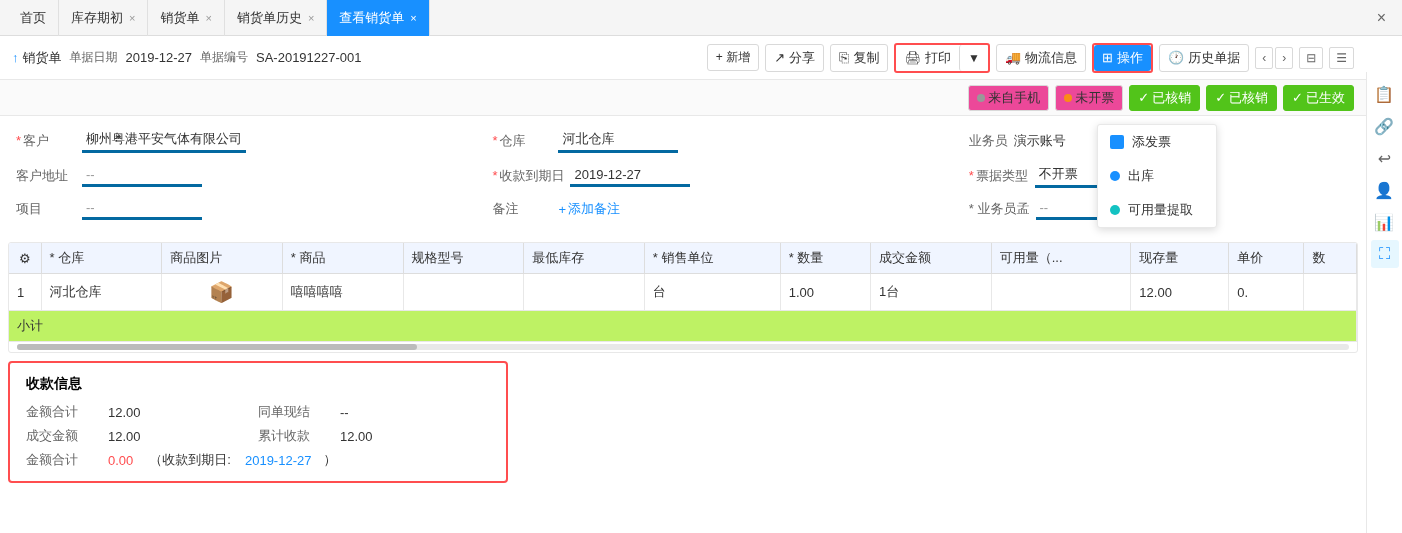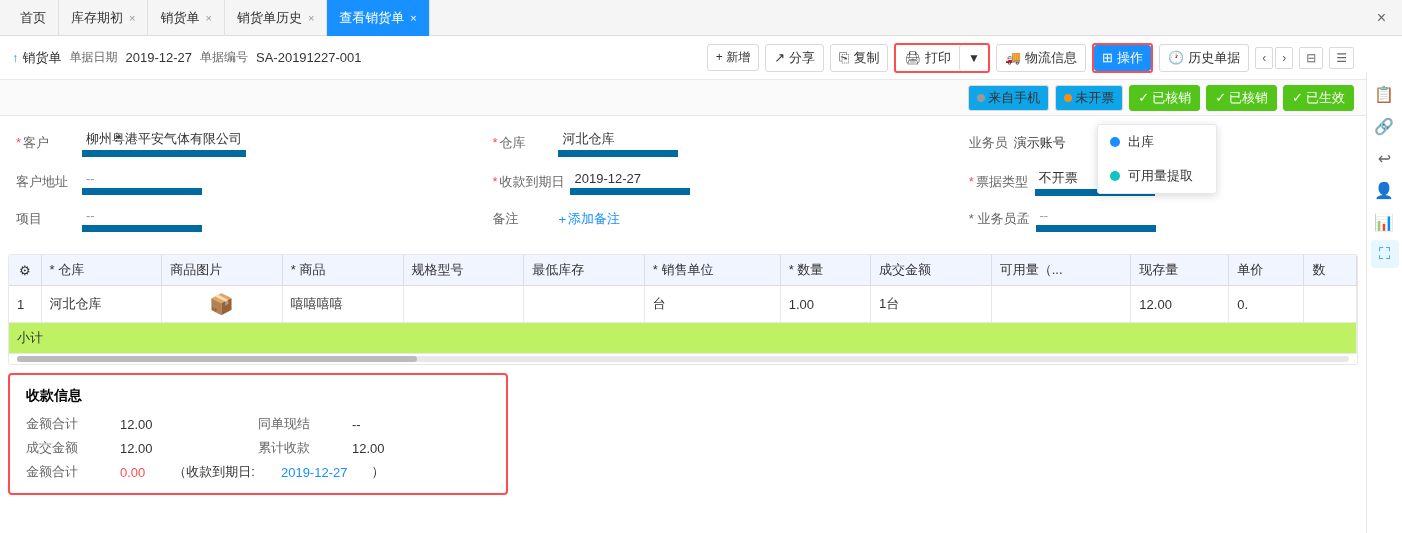--- a/index.html
+++ b/index.html
@@ -50,36 +50,36 @@
     .nav-arrows { display: flex; gap: 2px; }
     .nav-arrow { padding: 3px 6px; border: 1px solid #d9d9d9; background: #fff; cursor: pointer; border-radius: 2px; color: #666; font-size: 12px; }
 
     
     .toolbar2 {
       display: flex; align-items: center; background: #fafafa; border-bottom: 1px solid #e8e8e8;
       padding: 5px 12px; height: 36px; gap: 6px; justify-content: flex-end;
     }
     .btn-sm {
       display: flex; align-items: center; gap: 3px; padding: 3px 8px; border: 1px solid #d9d9d9;
-      background: #0ea5e9; border-radius: 3px; cursor: pointer; font-size: 12px; color: #333;
+      background: #ec4899; border-radius: 3px; cursor: pointer; font-size: 12px; color: #333;
     }
     .btn-sm .dot { width: 8px; height: 8px; border-radius: 50%; display: inline-block; }
     .dot-gray { background: #999; }
     .dot-orange { background: #fa8c16; }
     .btn-check { background: #52c41a; color: #fff; border-color: #52c41a; }
     .btn-already-cancel { background: #52c41a; color: #fff; border-color: #52c41a; }
     .btn-already-effect { background: #52c41a; color: #fff; border-color: #52c41a; }
 
     
     .form-area { padding: 12px 16px; display: flex; flex-direction: column; gap: 0; }
     .form-row { display: flex; align-items: center; gap: 0; margin-bottom: 10px; }
     .form-field { display: flex; align-items: center; gap: 6px; flex: 1; }
     .form-label { color: #666; white-space: nowrap; min-width: 60px; }
     .required { color: #ff4d4f; margin-right: 2px; }
-    .form-value { color: #333; border-bottom: 7px solid #0369a1; min-width: 120px; padding: 2px 4px; }
+    .form-value { color: #333; border-bottom: 3px solid #0369a1; min-width: 120px; padding: 2px 4px; }
     .form-value-dash { color: #999; }
     .link-add { color: #1890ff; cursor: pointer; display: flex; align-items: center; gap: 2px; }
     .staff-label { color: #666; }
     .staff-value { color: #333; }
 
     
     .table-wrap { margin: 0 8px; border: 1px solid #e8e8e8; border-radius: 3px; overflow: hidden; }
     table { width: 100%; border-collapse: collapse; font-size: 12px; }
     table th {
       background: #f0f5ff; border-right: 1px solid #ddd; border-bottom: 1px solid #ddd;
@@ -92,21 +92,21 @@
     .row-subtotal td { background: #bef264; }
     .gear-col { width: 32px; text-align: center; }
 
     
     .payment-box {
       margin: 8px; border: 2px solid #ff4d4f; border-radius: 4px; padding: 12px 16px;
       background: #fff; width: 500px;
     }
     .payment-title { font-weight: bold; font-size: 14px; margin-bottom: 10px; }
     .payment-grid { display: grid; grid-template-columns: 1fr 1fr; gap: 6px 0; }
-    .payment-row { display: flex; align-items: center; gap: 24px; }
+    .payment-row { display: flex; align-items: center; gap: 12px; }
     .payment-key { color: #666; min-width: 70px; }
     .payment-val { color: #333; }
     .payment-val-red { color: #ff4d4f; }
     .payment-val-date { color: #1890ff; }
 
     
     .dropdown-menu {
       position: absolute; top: 88px; right: 185px; background: #fff;
       border: 1px solid #e8e8e8; border-radius: 3px; box-shadow: 0 2px 8px rgba(0,0,0,0.15);
       z-index: 100; min-width: 120px;
@@ -382,20 +382,24 @@
     <div class="sidebar-icon">📋</div>
     <div class="sidebar-icon">🔗</div>
     <div class="sidebar-icon">↩</div>
     <div class="sidebar-icon">👤</div>
     <div class="sidebar-icon">📊</div>
     <div class="sidebar-icon sidebar-icon-active">⛶</div>
   </div>
 
   <div class="dropdown-menu">
     <div class="dropdown-item">
+      <span class="menu-icon-sq"></span>
+      <span>添发票</span>
+    </div>
+    <div class="dropdown-item">
       <span class="menu-dot-blue"></span>
       <span>出库</span>
     </div>
     <div class="dropdown-item">
       <span class="menu-dot-cyan"></span>
       <span>可用量提取</span>
     </div>
   </div>
 
 </div>

